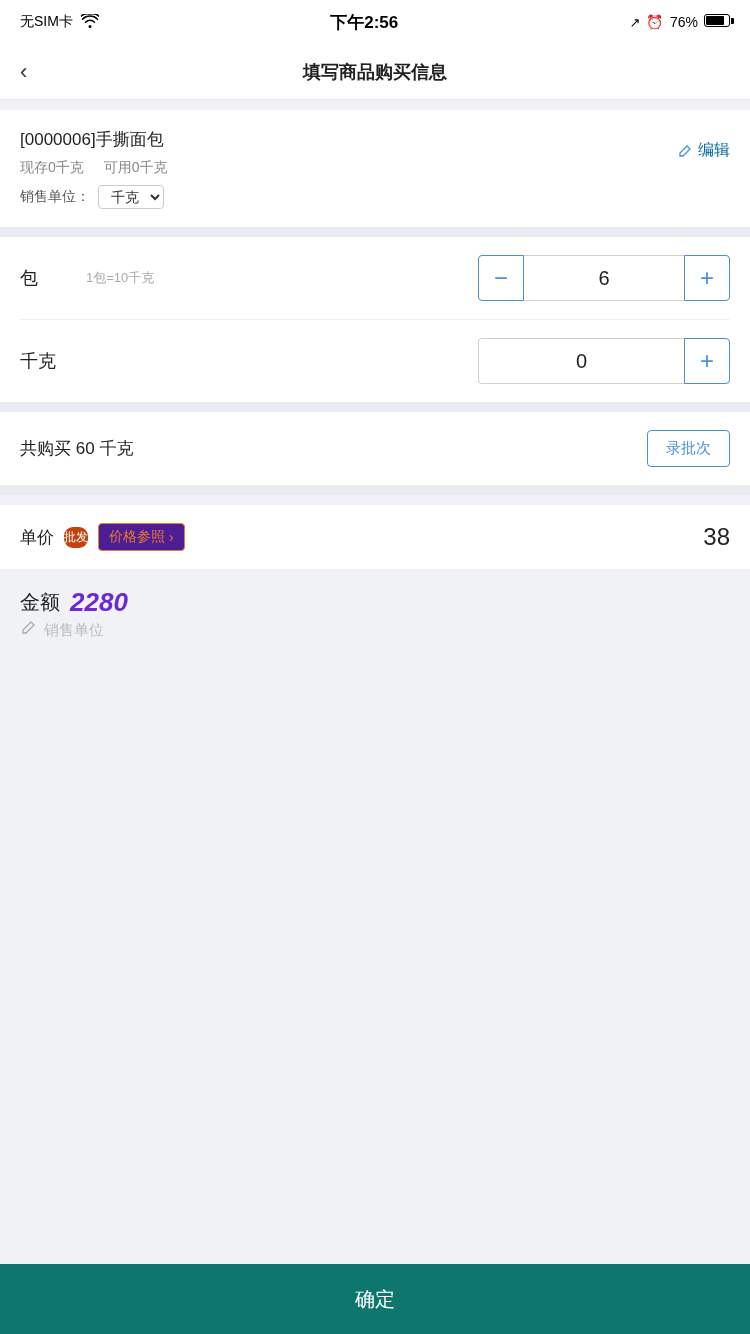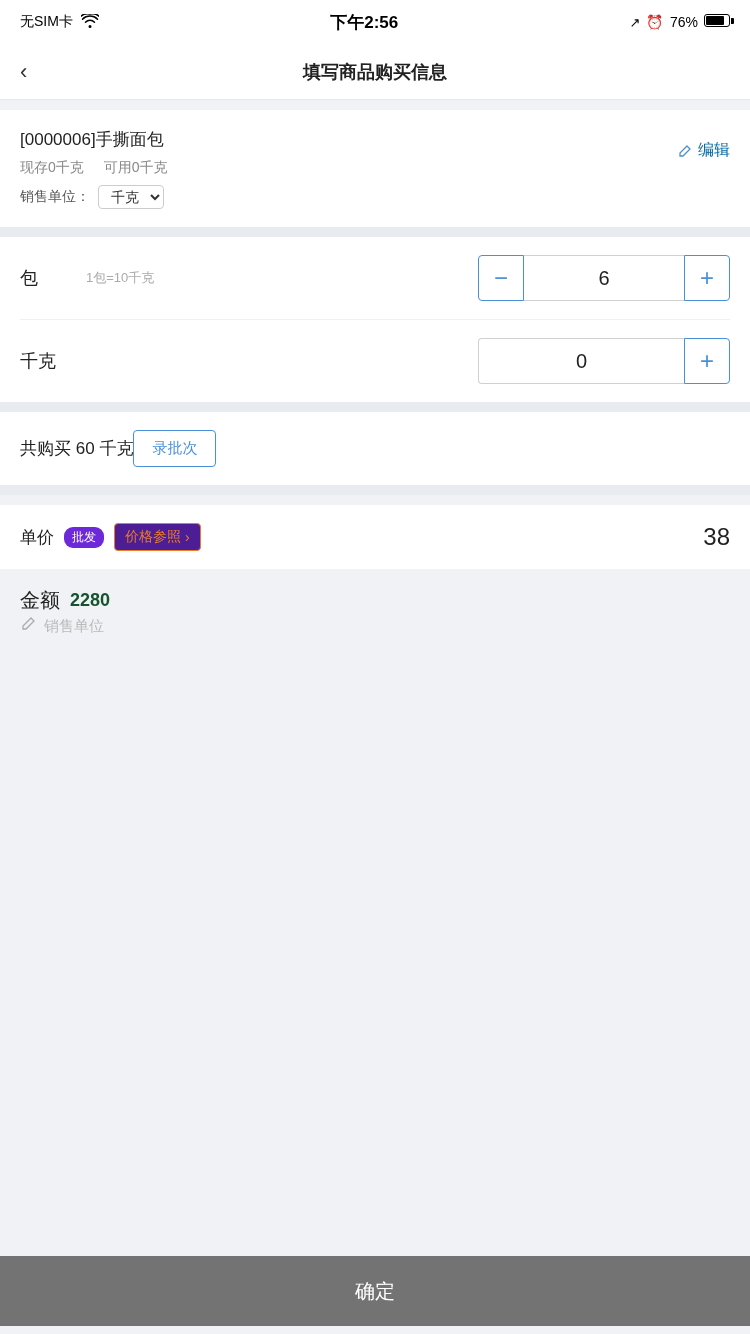--- a/index.html
+++ b/index.html
@@ -225,20 +225,21 @@
       border-right: none;
       border-radius: 4px 0 0 4px;
     }
 
     
     .total-section {
       background: #fff;
       padding: 18px 20px;
       display: flex;
       align-items: center;
+      justify-content: space-between;
     }
     .total-label {
       font-size: 17px;
       color: #222;
     }
     .record-batch-btn {
       border: 1px solid #4a90d9;
       border-radius: 4px;
       color: #4a90d9;
       font-size: 15px;
@@ -256,24 +257,24 @@
     .price-row {
       display: flex;
       align-items: center;
       gap: 10px;
     }
     .price-label {
       font-size: 17px;
       color: #222;
     }
     .batch-tag {
-      background: #6d28d9;
+      background: #c2410c;
       color: #fff;
       font-size: 12px;
-      padding: 2px 8px;
+      padding: 2px 0;
       border-radius: 9px;
     }
     .price-ref-btn {
       border: 1px solid #e87c2a;
       border-radius: 4px;
       color: #e87c2a;
       font-size: 14px;
       padding: 4px 10px;
       background: #4c1d95;
       cursor: pointer;
@@ -298,23 +299,24 @@
       align-items: center;
       gap: 10px;
       margin-bottom: 2px;
     }
     .amount-label {
       font-size: 20px;
       color: #222;
       font-weight: 500;
     }
     .amount-value {
-      font-size: 18px;
+      font-size: 26px;
       font-weight: 600;
-      color: #14532d;
+      color: #6d28d9;
+      font-style: italic;
     }
     .remark-row {
       display: flex;
       align-items: center;
       gap: 8px;
       color: #aaa;
       font-size: 15px;
     }
     .pencil-icon {
       font-size: 16px;
@@ -324,25 +326,25 @@
     
     .empty-space {
       background: #f0f2f5;
       flex: 1;
       min-height: 200px;
     }
 
     
     .confirm-bar {
       position: fixed;
-      bottom: 8px;
+      bottom: 0;
       left: 0;
       width: 750px;
       height: 70px;
-      background: #737373;
+      background: #0f766e;
       display: flex;
       align-items: center;
       justify-content: center;
       cursor: pointer;
     }
     .confirm-btn-label {
       font-size: 20px;
       color: #fff;
       font-weight: 500;
     }

